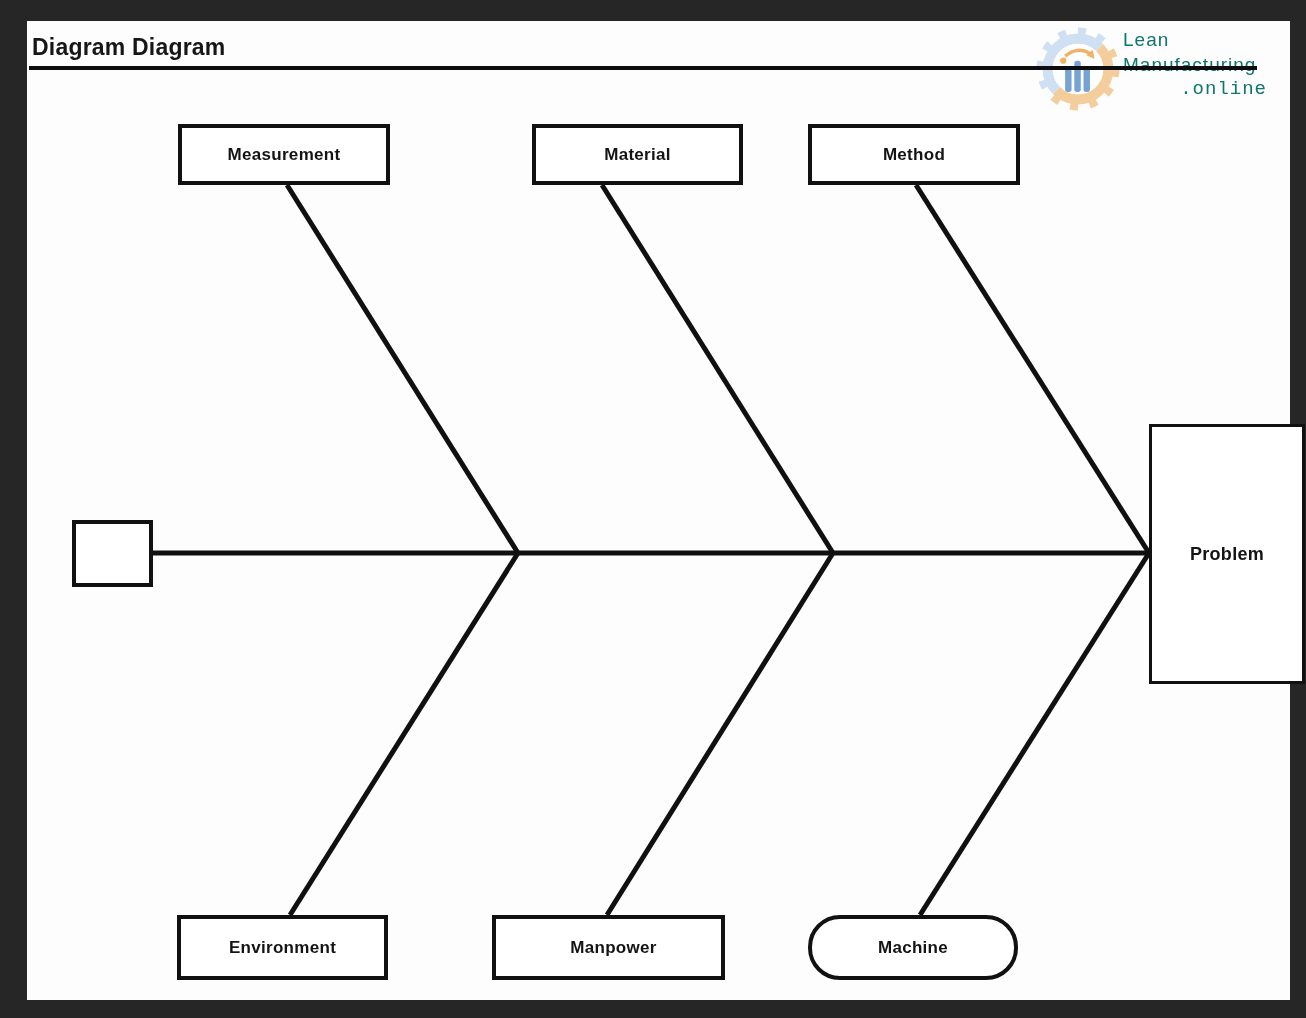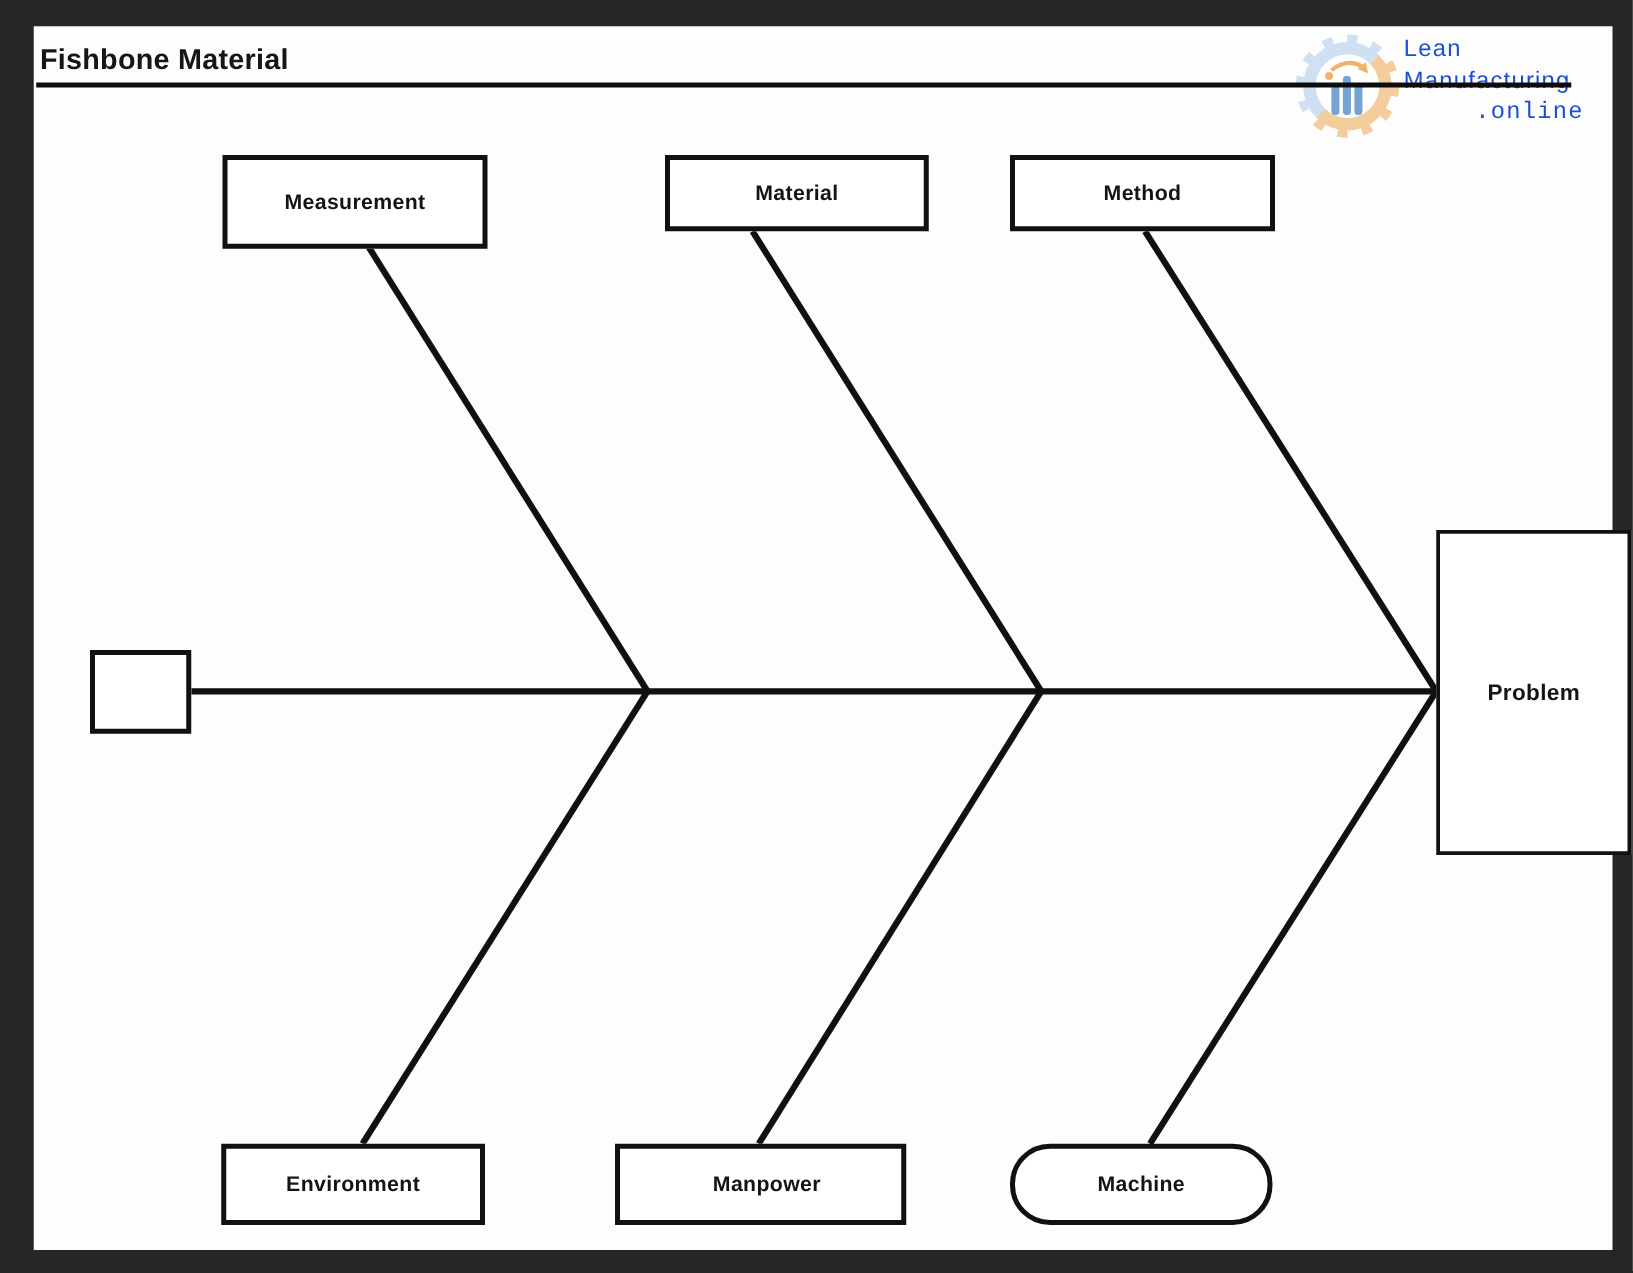--- a/index.html
+++ b/index.html
@@ -58,21 +58,21 @@
     left: 5px;
     top: 2px;
     width: 92px;
     height: 92px;
   }
   .logo-text {
     position: absolute;
     left: 96px;
     top: 6px;
     width: 144px;
-    color: #1d4ed8;
+    color: #0f766e;
     font-size: 19px;
     line-height: 25px;
     letter-spacing: 1px;
     white-space: nowrap;
   }
   .logo-text .l3 { text-align: right; font-family: Liberation Mono, monospace; }
   
   .bones {
     position: absolute;
     left: 0; top: 0;
@@ -87,42 +87,42 @@
     background: #ffffff;
     display: flex;
     align-items: center;
     justify-content: center;
     font-size: 17px;
     font-weight: bold;
     color: #141414;
     letter-spacing: 0.3px;
     z-index: 3;
   }
-  .box-measurement { left: 151px; top: 103px; width: 212px; height: 75px; }
+  .box-measurement { left: 151px; top: 103px; width: 212px; height: 61px; }
   .box-material    { left: 465px; top: 103px; width: 211px; height: 61px; margin-left: 40px; }
   .box-method      { left: 781px; top: 103px; width: 212px; height: 61px; }
   .box-environment { left: 150px; top: 894px; width: 211px; height: 65px; }
   .box-manpower    { left: 465px; top: 894px; width: 233px; height: 65px; padding-left: 10px; }
   .box-machine     { left: 781px; top: 894px; width: 210px; height: 65px; border-radius: 32px; }
   .box-problem {
     left: 1122px; top: 403px; width: 156px; height: 260px;
     border-width: 3px;
     font-size: 18px;
   }
   .box-tail {
     left: 45px; top: 499px; width: 81px; height: 67px;
   }
 </style>
 </head>
 <body>
 
 <div class="outer">
   <div class="frame">
 
-    <div class="page-title">Fishbone Material</div>
+    <div class="page-title">Diagram Diagram</div>
     <div class="title-underline"></div>
 
     <div class="logo">
       <svg class="logo-gear" viewBox="0 0 100 100">
         <defs>
           <clipPath id="clipTL">
               <polygon points="0,0 100,0 0,100"></polygon>
             </clipPath>
           <clipPath id="clipBR">
               <polygon points="100,0 100,100 0,100"></polygon>

